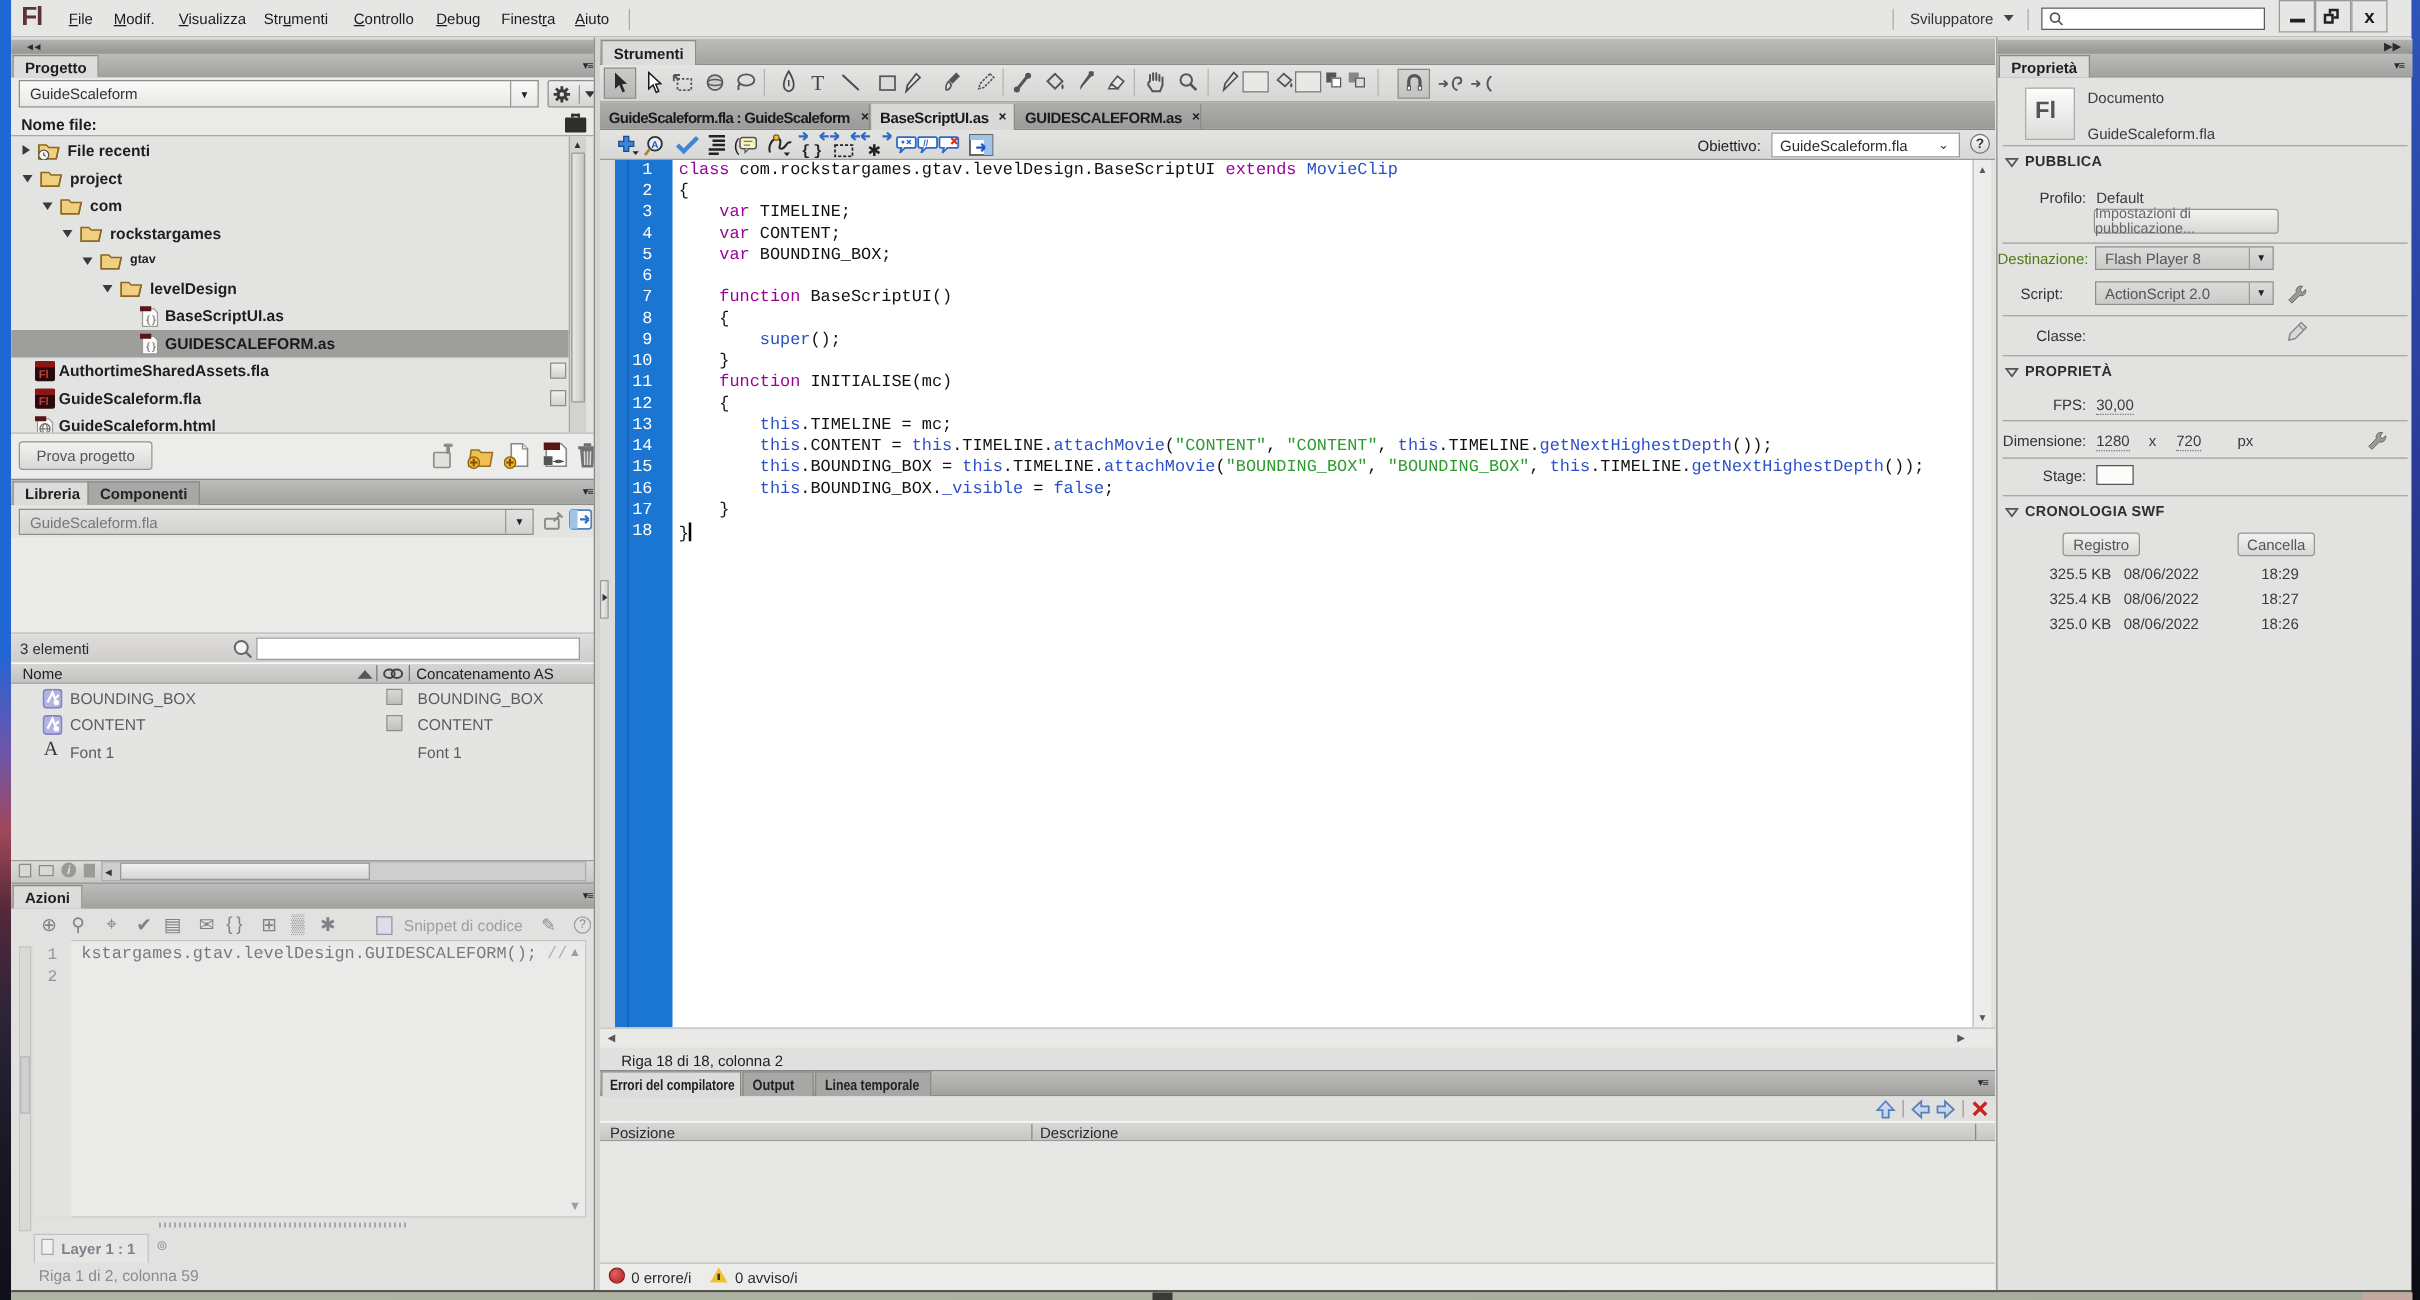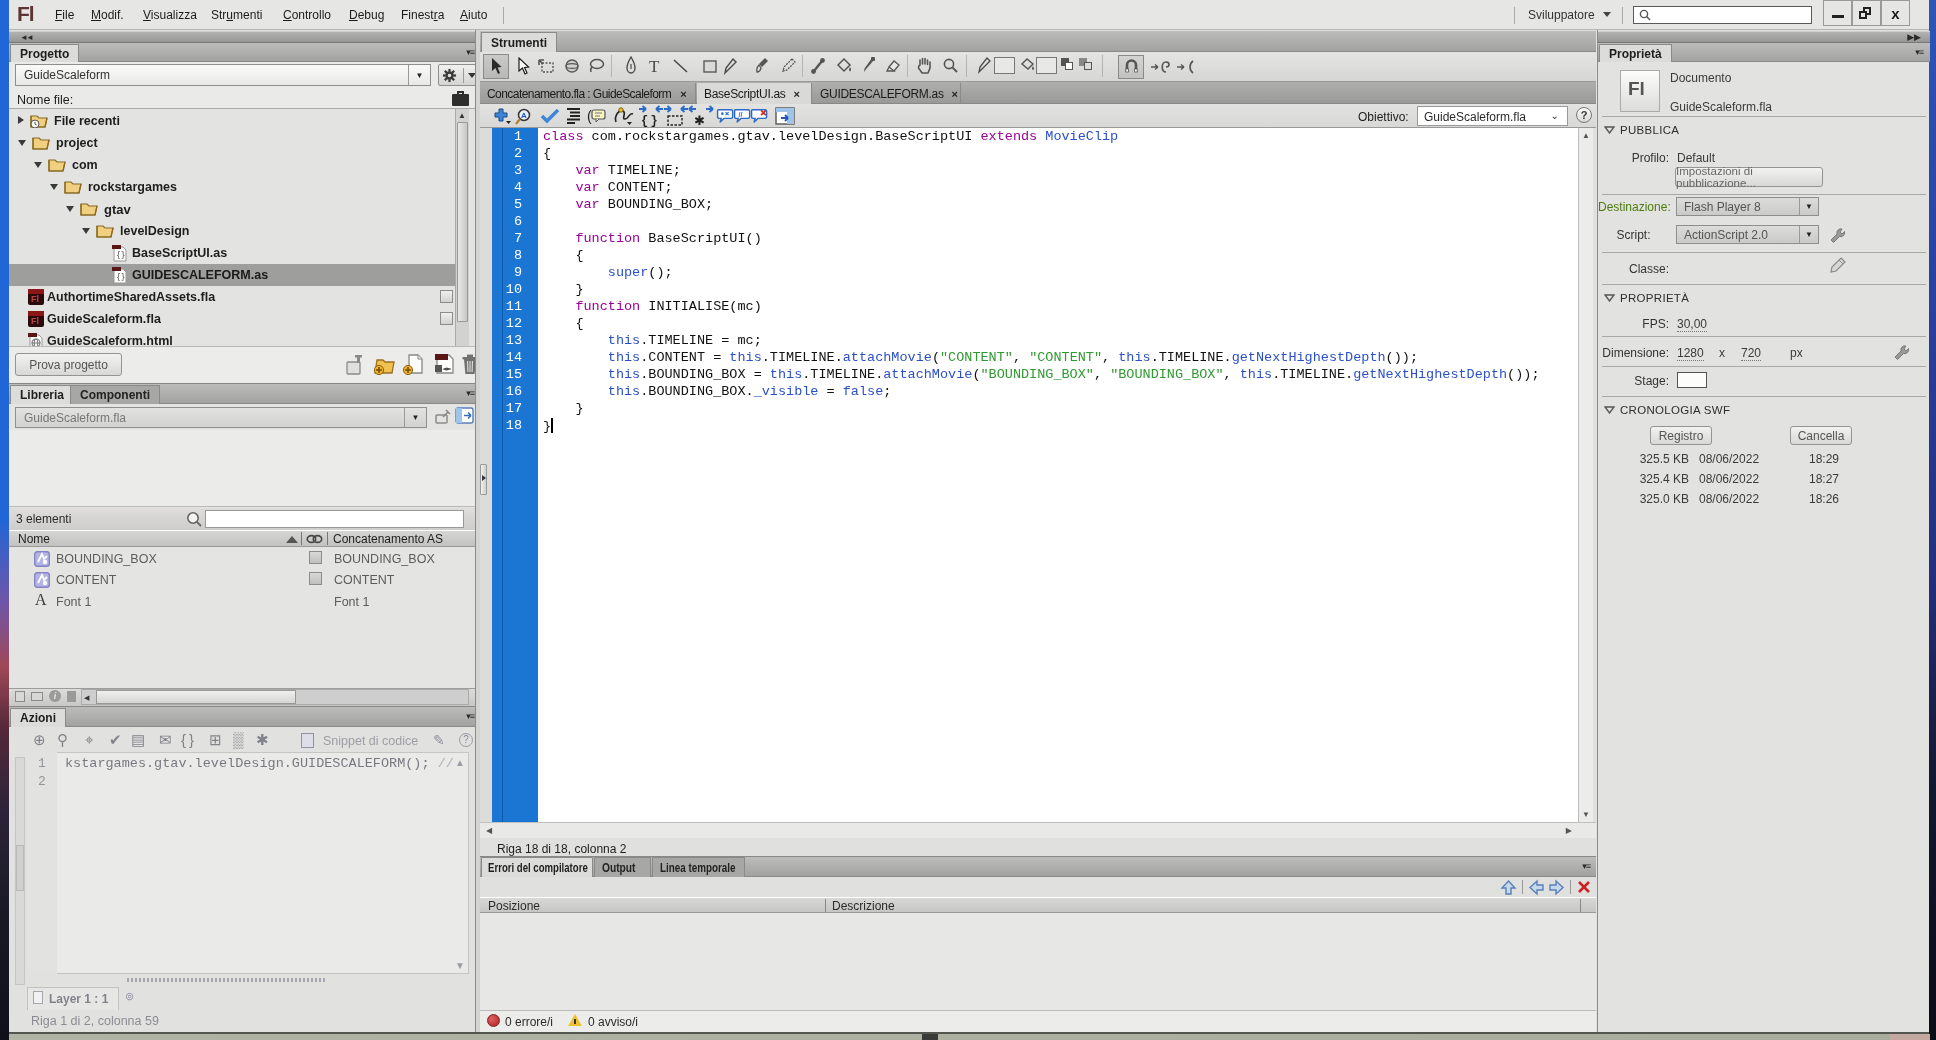--- a/index.html
+++ b/index.html
@@ -1,18 +1,18 @@
 <!DOCTYPE html>
 <html><head><meta charset="utf-8">
 <style>
 *{margin:0;padding:0;box-sizing:border-box}
 html,body{width:1936px;height:1040px;overflow:hidden;background:#e3e3e1;font-family:"Liberation Sans",sans-serif}
 .abs{position:absolute}
 #stage{position:relative;width:1936px;height:1040px}
-.bold{font-weight:normal}
+.bold{font-weight:bold}
 .t12{font-size:12px;color:#2b2b2b}
 .hdrstrip{background:linear-gradient(#b2b2b0,#969694);border-top:1px solid #cfcfcd;border-bottom:1px solid #787876}
 .tabrow{background:linear-gradient(#bcbcba,#a2a2a0);border-bottom:1px solid #8a8a88}
 .tab{position:absolute;top:1px;bottom:0;background:#a7a7a5;border:1px solid #8a8a88;border-bottom:none;font-size:12px;font-weight:bold;color:#222;display:flex;align-items:center;padding:0 9px}
 .tab.on{background:#dcdcda;color:#1e1e1e}
 .pmenu{position:absolute;right:6px;top:50%;transform:translateY(-50%);font-size:9px;color:#2a2a2a;letter-spacing:-1px}
 .btn{position:absolute;background:linear-gradient(#f2f2f0,#d8d8d6);border:1px solid #949492;border-radius:3px;color:#555;font-size:12px;display:flex;align-items:center;justify-content:center}
 .combo{position:absolute;border:1px solid #8e8e8c;background:#f6f6f4;display:flex;align-items:center;font-size:12px;color:#333}
 .combo .arr{position:absolute;right:0;top:0;bottom:0;width:22px;border-left:1px solid #9a9a98;display:flex;align-items:center;justify-content:center;font-size:8px;color:#222}
 .chk{position:absolute;width:13px;height:13px;background:linear-gradient(#f0f0ee,#d2d2d0);border:1px solid #8c8c8a}
@@ -138,21 +138,21 @@
             <path d="M1 3 L1 14 L15 14 L17 5" fill="none" stroke="#8a6a20" stroke-width="1.2"></path>
           </svg>
           <span class="abs" style="left:79px;top:4px;font-size:12.5px;font-weight:bold;color:#1e1e1e">rockstargames</span>
         </div>
         <div class="abs" style="left: 0px; top: 168px; width: 446px; height: 22px;">
           <span class="abs" style="left:57px;top:8px;width:0;height:0;border:4px solid transparent;border-top:6px solid #3a3a3a;border-bottom:none;"></span>
           <svg class="abs" style="left:71px;top:3px" width="19" height="15" viewBox="0 0 19 15">
             <path d="M1 3 L7 3 L9 5 L17 5 L15 14 L1 14 Z" fill="#f0d080" stroke="#8a6a20" stroke-width="1.2"></path>
             <path d="M1 3 L1 14 L15 14 L17 5" fill="none" stroke="#8a6a20" stroke-width="1.2"></path>
           </svg>
-          <span class="abs" style="left:95px;top:4px;font-size:13px;font-weight:bold;color:#1e1e1e">gtav</span>
+          <span class="abs" style="left:95px;top:4px;font-size:10px;font-weight:bold;color:#1e1e1e">gtav</span>
         </div>
         <div class="abs" style="left: 0px; top: 190px; width: 446px; height: 22px;">
           <span class="abs" style="left:73px;top:8px;width:0;height:0;border:4px solid transparent;border-top:6px solid #3a3a3a;border-bottom:none;"></span>
           <svg class="abs" style="left:87px;top:3px" width="19" height="15" viewBox="0 0 19 15">
             <path d="M1 3 L7 3 L9 5 L17 5 L15 14 L1 14 Z" fill="#f0d080" stroke="#8a6a20" stroke-width="1.2"></path>
             <path d="M1 3 L1 14 L15 14 L17 5" fill="none" stroke="#8a6a20" stroke-width="1.2"></path>
           </svg>
           <span class="abs" style="left:111px;top:4px;font-size:12.5px;font-weight:bold;color:#1e1e1e">levelDesign</span>
         </div>
         <div class="abs" style="left: 0px; top: 212px; width: 446px; height: 22px;">
@@ -445,21 +445,21 @@
           <path d="M16 13 C11 13 11 3 16 3 C20 3 20 8 16 8" stroke="#555" stroke-width="1.6" fill="none"></path>
         </svg>
         <svg class="abs" style="left:696px;top:29px" width="22" height="16" viewBox="0 0 22 16">
           <path d="M1 8 L8 8 M8 8 L5 5.5 M8 8 L5 10.5" stroke="#555" stroke-width="1.4" fill="none"></path>
           <path d="M17 2 C13 5 13 11 17 14" stroke="#555" stroke-width="1.6" fill="none"></path>
         </svg>
       </div>
 
   <div class="abs" style="left:0;top:52px;width:1116px;height:22px;background:linear-gradient(#aeaeac,#9a9a98);border-bottom:1px solid #888"></div>
   <div class="abs" style="left:0;top:53px;width:216px;height:21px;border-right:1px solid #8a8a88;display:flex;align-items:center;white-space:nowrap">
-        <span class="bold" style="font-size:12px;letter-spacing:-.55px;color:#1a1a1a;margin-left:7px;white-space:nowrap">Concatenamento.fla : GuideScaleform</span>
+        <span class="bold" style="font-size:12px;letter-spacing:-.55px;color:#1a1a1a;margin-left:7px;white-space:nowrap">GuideScaleform.fla : GuideScaleform</span>
         <span style="margin-left:9px;font-size:11px;color:#222;font-weight:bold">×</span>
       </div>
   <div class="abs" style="left:217px;top:53px;width:115px;height:21px;background:#d9d9d7;border-right:1px solid #8a8a88;display:flex;align-items:center;white-space:nowrap">
         <span class="bold" style="font-size:12px;letter-spacing:-.3px;color:#1a1a1a;margin-left:7px">BaseScriptUI.as</span>
         <span style="margin-left:8px;font-size:11px;color:#222;font-weight:bold">×</span>
       </div>
   <div class="abs" style="left:333px;top:53px;width:148px;height:21px;border-right:1px solid #8a8a88;display:flex;align-items:center;white-space:nowrap">
         <span class="bold" style="font-size:12px;letter-spacing:-.3px;color:#1a1a1a;margin-left:7px">GUIDESCALEFORM.as</span>
         <span style="margin-left:8px;font-size:11px;color:#222;font-weight:bold">×</span>
       </div>

